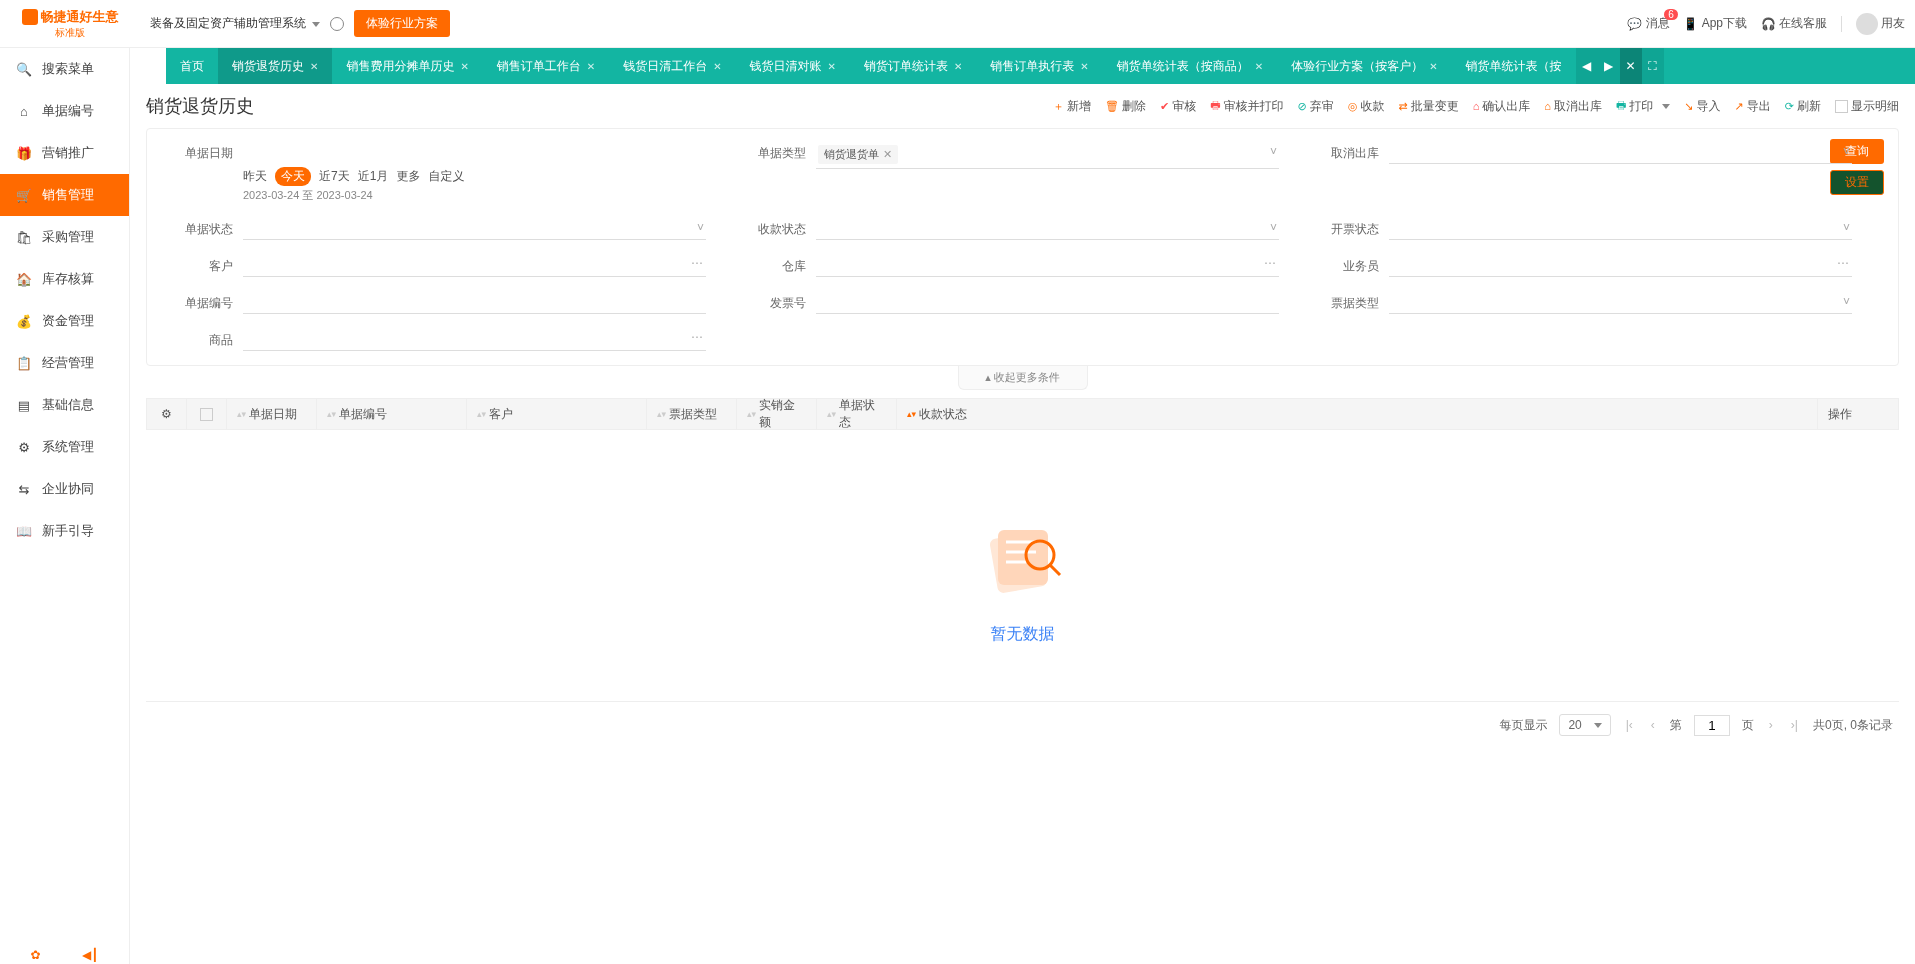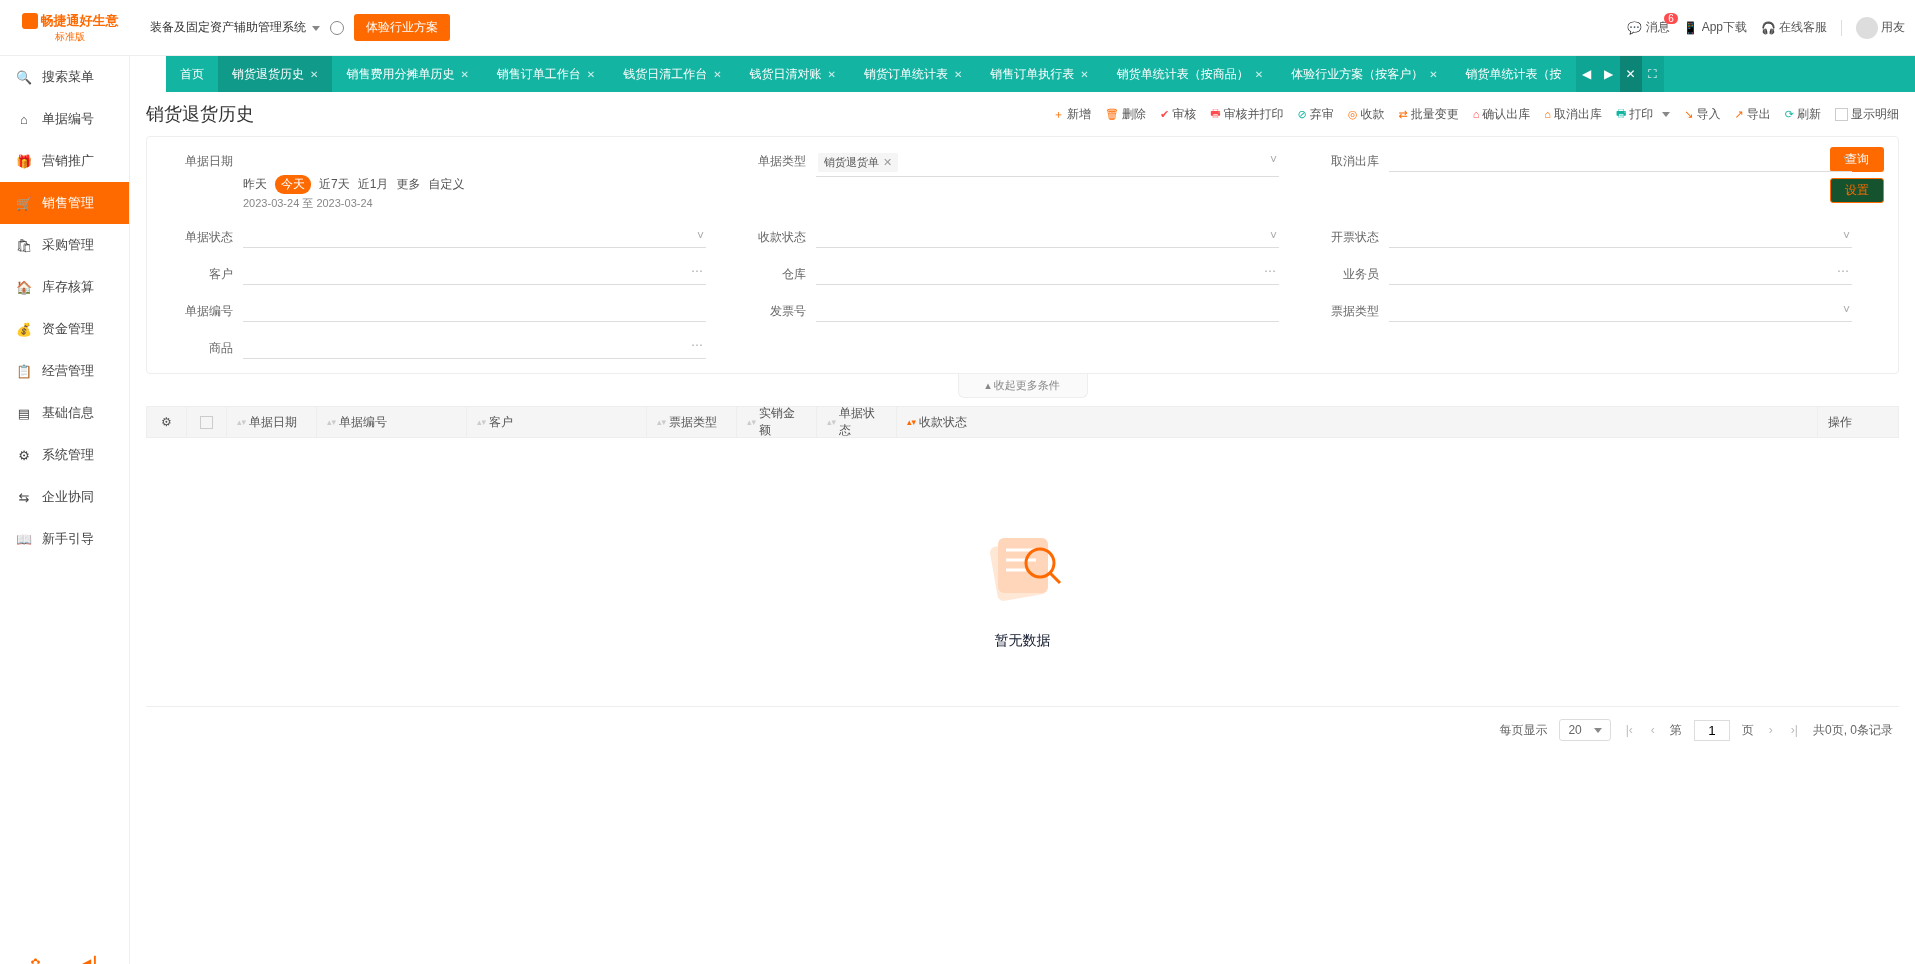--- a/index.html
+++ b/index.html
@@ -1,17 +1,17 @@
 <!DOCTYPE html>
 <html><head>
 <meta charset="utf-8">
 <style>
 * { margin: 0; padding: 0; box-sizing: border-box; font-family: "Microsoft YaHei", sans-serif; }
 body { font-size: 12px; color: #333; background: #fff; }
-.topbar { height: 56px; display: flex; align-items: center; padding: 0 10px; border-bottom: 1px solid #eee; }
+.topbar { height: 48px; display: flex; align-items: center; padding: 0 10px; border-bottom: 1px solid #eee; }
 .logo-area { width: 120px; display: flex; flex-direction: column; align-items: center; }
 .logo-text { color: #ff6a00; font-size: 13px; font-weight: bold; display: flex; align-items: center; gap: 3px; }
 .logo-sub { color: #ff6a00; font-size: 10px; }
 .logo-icon { width: 16px; height: 16px; background: #ff6a00; border-radius: 3px; display: inline-block; }
 .system-select { margin-left: 20px; display: flex; align-items: center; gap: 10px; }
 .chev-down { display: inline-block; width: 0; height: 0; border-left: 4px solid transparent; border-right: 4px solid transparent; border-top: 5px solid #888; margin-left: 6px; }
 .gear-icon { width: 14px; height: 14px; border: 1.5px solid #888; border-radius: 50%; position: relative; }
 .btn-orange { background: #ff6a00; color: #fff; padding: 5px 12px; border-radius: 3px; border: none; cursor: pointer; font-size: 12px; }
 .top-right { margin-left: auto; display: flex; align-items: center; gap: 14px; font-size: 12px; color: #555; }
 .top-right-item { display: flex; align-items: center; gap: 3px; cursor: pointer; position: relative; }
@@ -63,21 +63,21 @@
 .collapse-bar { text-align: center; margin: 0 auto; width: 130px; padding: 4px; border: 1px solid #eee; border-top: none; border-radius: 0 0 6px 6px; font-size: 11px; color: #888; cursor: pointer; background: #fafafa; }
 .table-wrap { margin-top: 8px; }
 .thead { display: flex; background: #f5f5f5; border: 1px solid #eee; height: 32px; align-items: center; font-size: 12px; color: #555; }
 .th { padding: 0 10px; display: flex; align-items: center; gap: 3px; border-right: 1px solid #eee; height: 100%; }
 .th.gear { width: 40px; justify-content: center; }
 .th.chk { width: 40px; justify-content: center; }
 .th.last { margin-left: auto; border-right: none; }
 .sort { color: #ccc; font-size: 9px; display: flex; flex-direction: column; line-height: 6px; }
 .empty { text-align: center; padding: 70px 0 40px; }
 .empty-img { width: 110px; height: 110px; margin: 0 auto 14px; position: relative; }
-.empty-text { color: #0f172a; font-size: 14px; }
+.empty-text { color: #3b82f6; font-size: 16px; }
 .pager { display: flex; align-items: center; justify-content: flex-end; gap: 12px; padding: 12px 6px; font-size: 12px; color: #666; border-top: 1px solid #eee; margin-top: 16px; }
 .page-size { border: 1px solid #ddd; padding: 3px 8px; border-radius: 3px; display: flex; align-items: center; gap: 6px; }
 .page-input { width: 36px; border: 1px solid #ddd; text-align: center; padding: 2px; }
 .pager-btn { color: #bbb; cursor: pointer; padding: 0 3px; }
 </style>
 </head>
 <body>
 
 <div class="topbar">
   <div class="logo-area">

